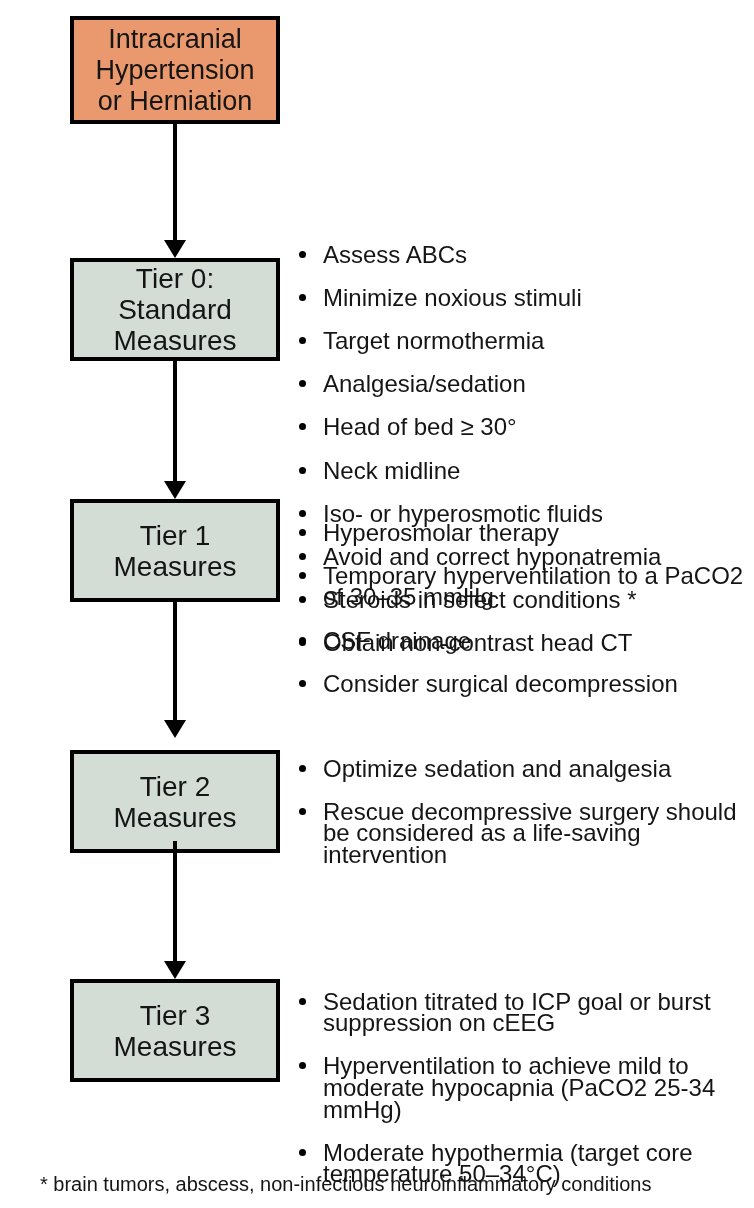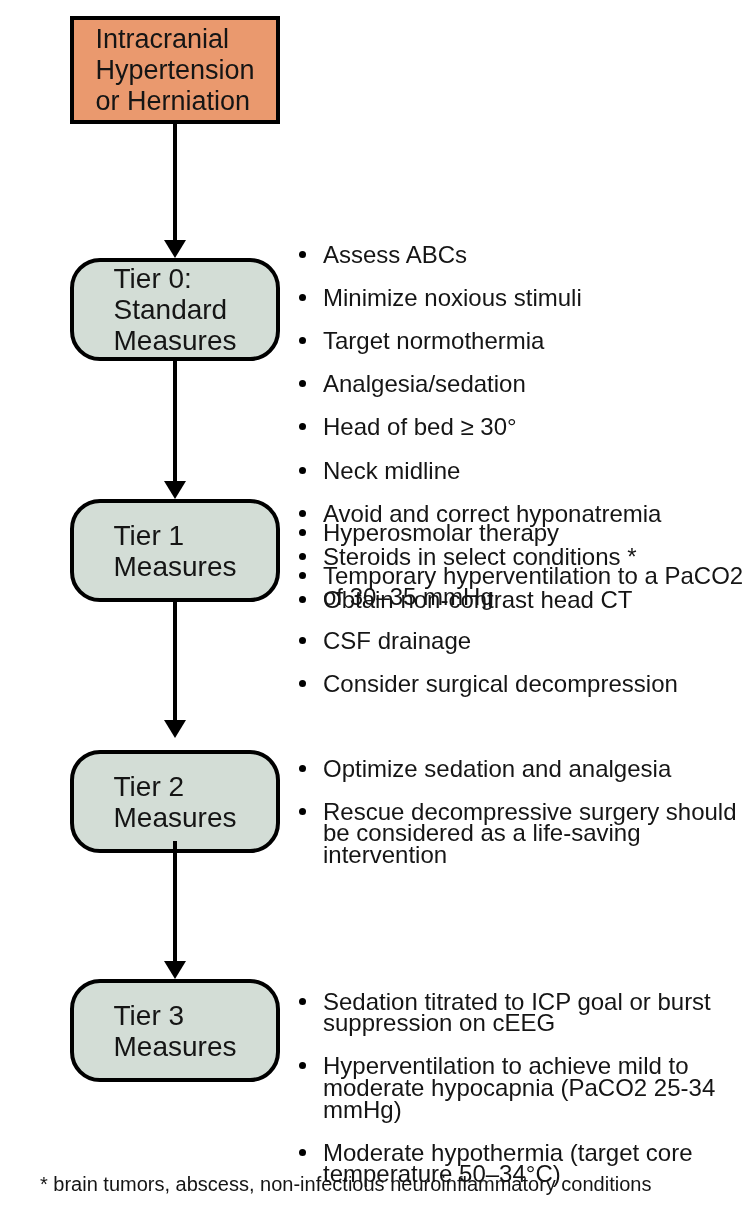--- a/index.html
+++ b/index.html
@@ -14,35 +14,35 @@
   }
   .box {
     position: absolute;
     left: 70px;
     width: 210px;
     box-sizing: border-box;
     border: 4px solid var(--line-color);
     display: flex;
     align-items: center;
     justify-content: center;
+    text-align: center;
     white-space: pre-line;
   }
   .box.start {
     top: 16px;
     height: 108px;
     background: var(--start-box-fill);
     font-size: 27px;
     line-height: 31px;
   }
   .box.tier {
     height: 103px;
     background: var(--tier-box-fill);
     font-size: 28px;
     line-height: 31px;
-    border-radius: 30px;
   }
   .tier-0 { top: 258px; }
   .tier-1 { top: 499px; }
   .tier-2 { top: 738px; margin-top: 12px; }
   .tier-3 { top: 979px; }
   .arrow {
     position: absolute;
     left: 164px;
     width: 22px;
     display: flex;
@@ -116,20 +116,21 @@
 Standard
 Measures</span>
   </div>
   <ul class="items list-0">
     <li>Assess ABCs</li>
     <li>Minimize noxious stimuli</li>
     <li>Target normothermia</li>
     <li>Analgesia/sedation</li>
     <li>Head of bed ≥ 30°</li>
     <li>Neck midline</li>
+    <li>Iso- or hyperosmotic fluids</li>
     <li>Avoid and correct hyponatremia</li>
     <li>Steroids in select conditions *</li>
     <li>Obtain non-contrast head CT</li>
   </ul>
 
   <div class="arrow arrow-2">
     <div class="shaft"></div>
     <div class="head"></div>
   </div>
 

